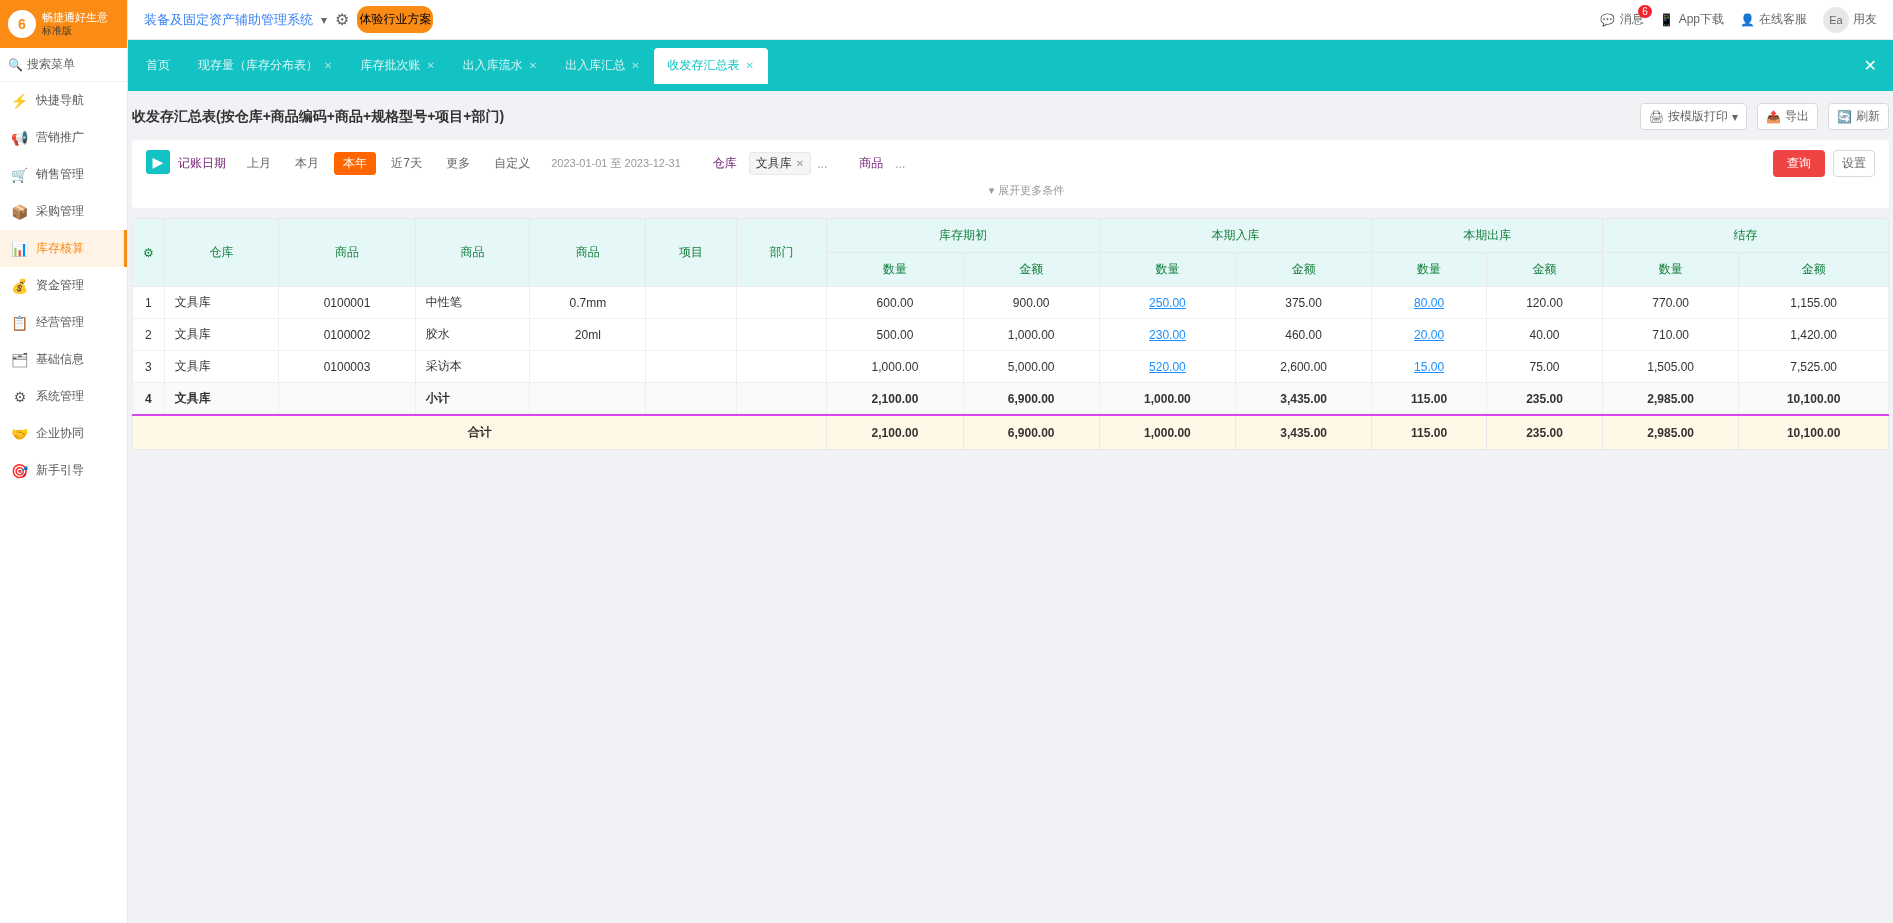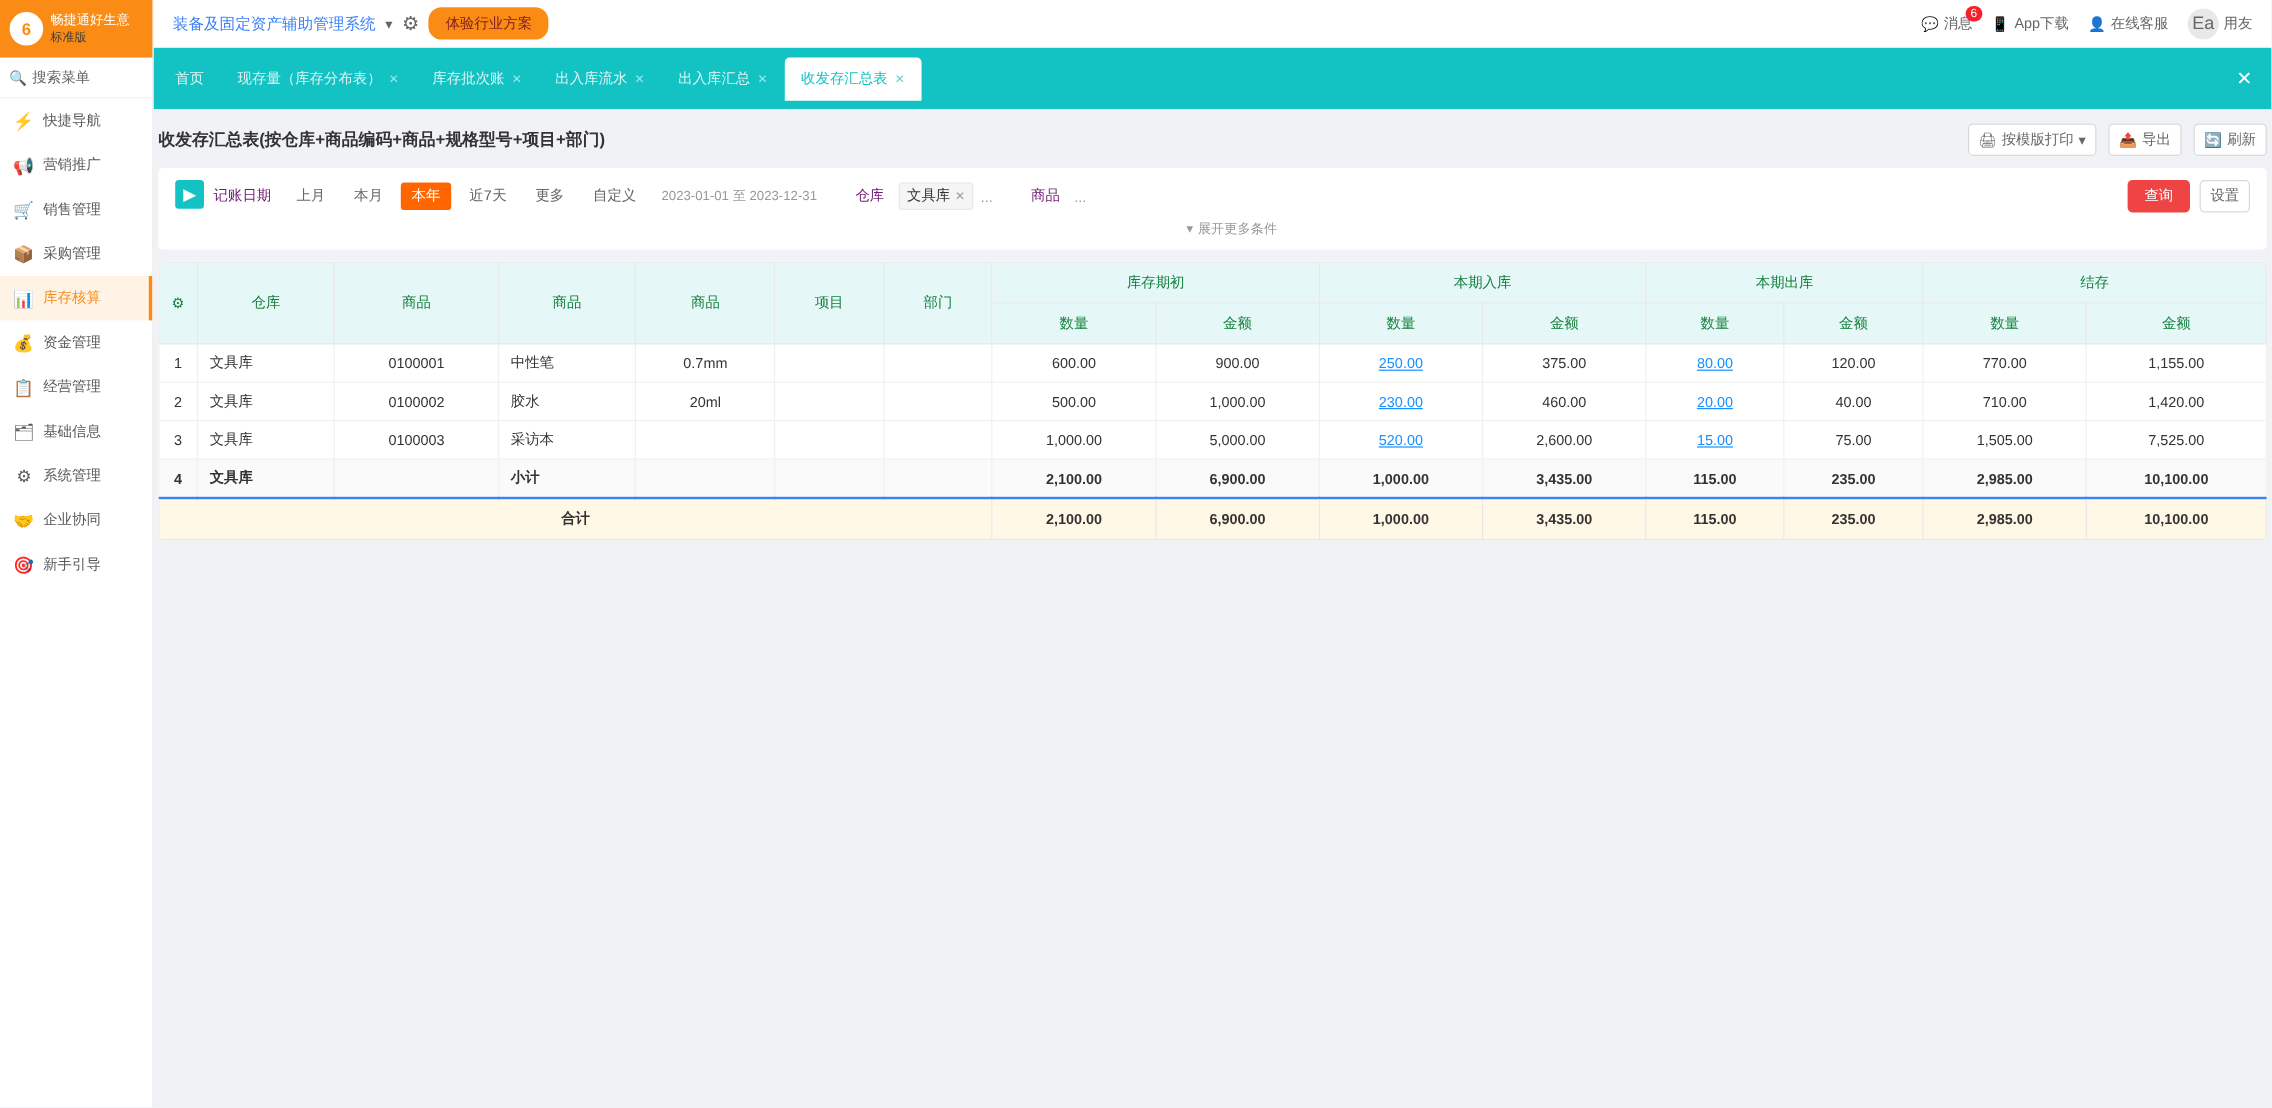--- a/index.html
+++ b/index.html
@@ -19,25 +19,25 @@
 
     
     .main { flex: 1; display: flex; flex-direction: column; height: 100%; overflow: hidden; }
 
     
     .topbar { background: #fff; border-bottom: 1px solid #e8e8e8; padding: 0 16px; height: 40px; display: flex; align-items: center; justify-content: space-between; }
     .topbar-left { display: flex; align-items: center; gap: 8px; }
     .topbar-system-name { font-size: 13px; color: #3b82f6; }
     .topbar-dropdown { display: flex; align-items: center; gap: 4px; cursor: pointer; color: #666; font-size: 12px; }
     .topbar-settings { cursor: pointer; color: #666; font-size: 16px; }
-    .topbar-trial-btn { background: #fa8c16; color: #7f1d1d; border: none; padding: 5px 14px; border-radius: 11px; cursor: pointer; font-size: 12px; }
+    .topbar-trial-btn { background: #fa8c16; color: #000000; border: none; padding: 5px 2px; border-radius: 11px; cursor: pointer; font-size: 12px; }
     .topbar-right { display: flex; align-items: center; gap: 16px; color: #666; font-size: 12px; }
     .topbar-right-item { display: flex; align-items: center; gap: 4px; cursor: pointer; position: relative; }
     .badge { background: #f5222d; color: #fff; border-radius: 10px; font-size: 10px; padding: 1px 4px; position: absolute; top: -6px; right: -8px; }
-    .user-avatar { width: 26px; height: 26px; background: #e8e8e8; border-radius: 50%; display: flex; align-items: center; justify-content: center; font-size: 15px; color: #666; }
+    .user-avatar { width: 26px; height: 26px; background: #e8e8e8; border-radius: 50%; display: flex; align-items: center; justify-content: center; font-size: 11px; color: #666; }
 
     
     .tabbar { background: #13c2c2; display: flex; align-items: center; height: 51px; padding: 0 4px; }
     .tab { padding: 0 14px; height: 36px; display: flex; align-items: center; gap: 6px; cursor: pointer; color: rgba(255,255,255,0.85); font-size: 12px; white-space: nowrap; }
     .tab.active { background: #fff; color: #13c2c2; border-radius: 4px 4px 0 0; }
     .tab-close { font-size: 10px; opacity: 0.7; }
     .tabbar-close-all { margin-left: auto; color: #fff; cursor: pointer; padding: 0 12px; font-size: 16px; }
 
     
     .content { flex: 1; overflow-y: auto; background: #f0f2f5; padding: 12px 4px; }
@@ -71,21 +71,21 @@
     thead tr { background: #e6f7f7; }
     thead th { padding: 8px 10px; text-align: center; color: #15803d; font-weight: 500; border: 1px solid #e8e8e8; white-space: nowrap; }
     tbody tr { border-bottom: 1px solid #f0f0f0; }
     tbody tr.subtotal { background: #fafafa; font-weight: bold; }
     tbody td { padding: 7px 10px; text-align: center; color: #333; border: 1px solid #f0f0f0; white-space: nowrap; }
     td.link { color: #1890ff; text-decoration: underline; cursor: pointer; }
     td.left { text-align: left; }
     .settings-col { width: 30px; }
 
     
-    .table-footer { background: #fff8e6; border-top: 2px solid #3b82f6; }
+    .table-footer { background: #fff8e6; border-top: 2px solid #d946ef; }
     .table-footer td { padding: 8px 10px; font-weight: bold; color: #333; border: 1px solid #e8e8e8; text-align: center; }
 
     
     .filter-arrow { width: 24px; height: 24px; background: #13c2c2; border-radius: 3px; display: flex; align-items: center; justify-content: center; cursor: pointer; color: #fff; font-size: 14px; }
 
     
     ::-webkit-scrollbar { width: 6px; height: 6px; }
     ::-webkit-scrollbar-track { background: #f1f1f1; }
     ::-webkit-scrollbar-thumb { background: #ccc; border-radius: 3px; }
   </style>

